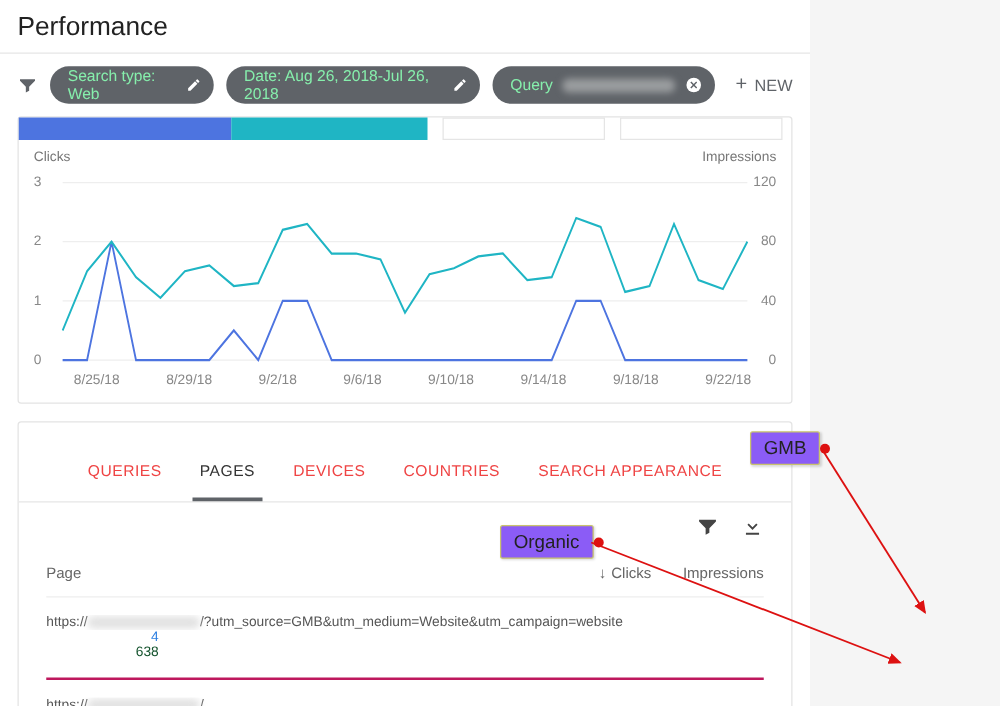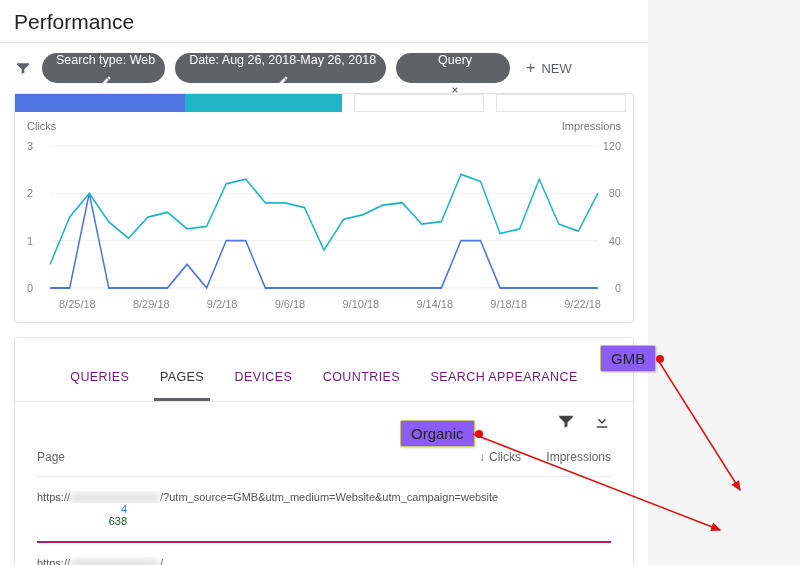--- a/index.html
+++ b/index.html
@@ -1,41 +1,41 @@
 <!DOCTYPE html>
 <html><head>
 <meta charset="utf-8">
 <style>
   * { box-sizing: border-box; margin: 0; padding: 0; }
   html, body { width: 800px; height: 565px; font-family: Arial, Helvetica, sans-serif; background:#f5f5f5; overflow:hidden; color:#333; }
   .page { width: 648px; height: 565px; background:#fff; position:relative; }
   .header { padding:10px 14px 8px 14px; font-size:21px; font-weight:400; color:#222; border-bottom:1px solid #e6e6e6; }
   .filter-bar { display:flex; align-items:center; gap:10px; padding:10px 14px; }
   .filter-icon { width:18px; height:18px; display:flex; align-items:center; justify-content:center; color:#5f6368; cursor:pointer; }
-  .chip { background:#5f6368; color:#ffffff; border-radius:16px; height:30px; display:flex; align-items:center; padding:0 10px 0 14px; font-size:12.5px; gap:8px; cursor:pointer;flex-direction:column; }
+  .chip { background:#5f6368; color:#86efac; border-radius:16px; height:30px; display:flex; align-items:center; padding:0 10px 0 14px; font-size:12.5px; gap:8px; cursor:pointer; }
   .chip .pencil, .chip .close { display:inline-flex; }
   .newbtn { display:flex; align-items:center; gap:6px; color:#5f6368; font-size:13px; cursor:pointer; padding-left:6px; }
   .newbtn .plus { font-size:16px; }
   .card { margin:0 14px; border:1px solid #e3e3e3; border-radius:3px; background:#fff; }
   .tabstrip { display:flex; height:18px; padding:0 0px; }
   .tabstrip .seg { height:100%; }
   .seg.blue { background:#4d74e0; width:170px; }
   .seg.teal { background:#1fb5c4; width:157px; }
   .seg.sp { width:12px; }
   .seg.box { border:1px solid #e5e5e5; width:130px; height:18px; }
   .chart-area { position:relative; padding:8px 12px 2px 12px; }
   .axis-title-left { position:absolute; left:12px; top:8px; font-size:11px; color:#777; }
   .axis-title-right { position:absolute; right:12px; top:8px; font-size:11px; color:#777; }
   .plot-wrap { position:relative; margin-top:22px; height:150px; }
   svg.chart { width:100%; height:150px; display:block; }
   .ytick-l { position:absolute; left:0; font-size:11px; color:#888; transform:translateY(-50%); }
   .ytick-r { position:absolute; right:0; font-size:11px; color:#888; transform:translateY(-50%); }
   .x-axis { display:flex; justify-content:space-between; padding:6px 20px 10px 32px; font-size:11px; color:#888;gap:14px; }
   .tabs2 { display:flex; justify-content:space-around; border-bottom:1px solid #e6e6e6; margin-top:18px; padding:0 40px; }
-  .tab2 { padding:14px 6px; font-size:12.5px; color:#701a75; letter-spacing:0.4px; cursor:pointer; }
+  .tab2 { padding:14px 6px; font-size:12.5px; color:#ef4444; letter-spacing:0.4px; cursor:pointer; }
   .tab2.active { color:#333; border-bottom:3px solid #5f6368; font-weight:400; }
   .table-toolbar { display:flex; justify-content:flex-end; gap:18px; padding:10px 22px 0 22px; color:#444; }
   .tbicon { cursor:pointer; }
   .table { padding:6px 22px 0 22px; }
   .thead { display:flex; font-size:12px; color:#666; padding:10px 0 12px 0; border-bottom:1px solid #eee; }
   .col-page { flex:1; }
   .col-clicks { width:90px; text-align:right; display:flex; justify-content:flex-end; align-items:center; gap:4px; }
   .col-impr { width:90px; text-align:right; }
   .trow { display:flex; font-size:11px; padding:14px 0; border-bottom:2px solid #be185d;flex-direction:column; }
   .trow .url { flex:1; color:#555; white-space:nowrap; overflow:hidden; text-overflow:ellipsis; }
@@ -63,21 +63,21 @@
     </div>
     <div class="chip">
       <span>Search type: Web</span>
       <span class="pencil">
           <svg width="12" height="12" viewBox="0 0 24 24">
             <path fill="#fff" d="M3 17.25V21h3.75L17.81 9.94l-3.75-3.75L3 17.25zM20.71 7.04a1 1 0 0 0 0-1.41l-2.34-2.34a1 1 0 0 0-1.41 0l-1.83 1.83 3.75 3.75 1.83-1.83z"></path>
           </svg>
         </span>
     </div>
     <div class="chip">
-      <span>Date: Aug 26, 2018-May 26, 2018</span>
+      <span>Date: Aug 26, 2018-Jul 26, 2018</span>
       <span class="pencil">
           <svg width="12" height="12" viewBox="0 0 24 24">
             <path fill="#fff" d="M3 17.25V21h3.75L17.81 9.94l-3.75-3.75L3 17.25zM20.71 7.04a1 1 0 0 0 0-1.41l-2.34-2.34a1 1 0 0 0-1.41 0l-1.83 1.83 3.75 3.75 1.83-1.83z"></path>
           </svg>
         </span>
     </div>
     <div class="chip">
       <span>Query</span>
       <span class="qblur"></span>
       <span class="close">

